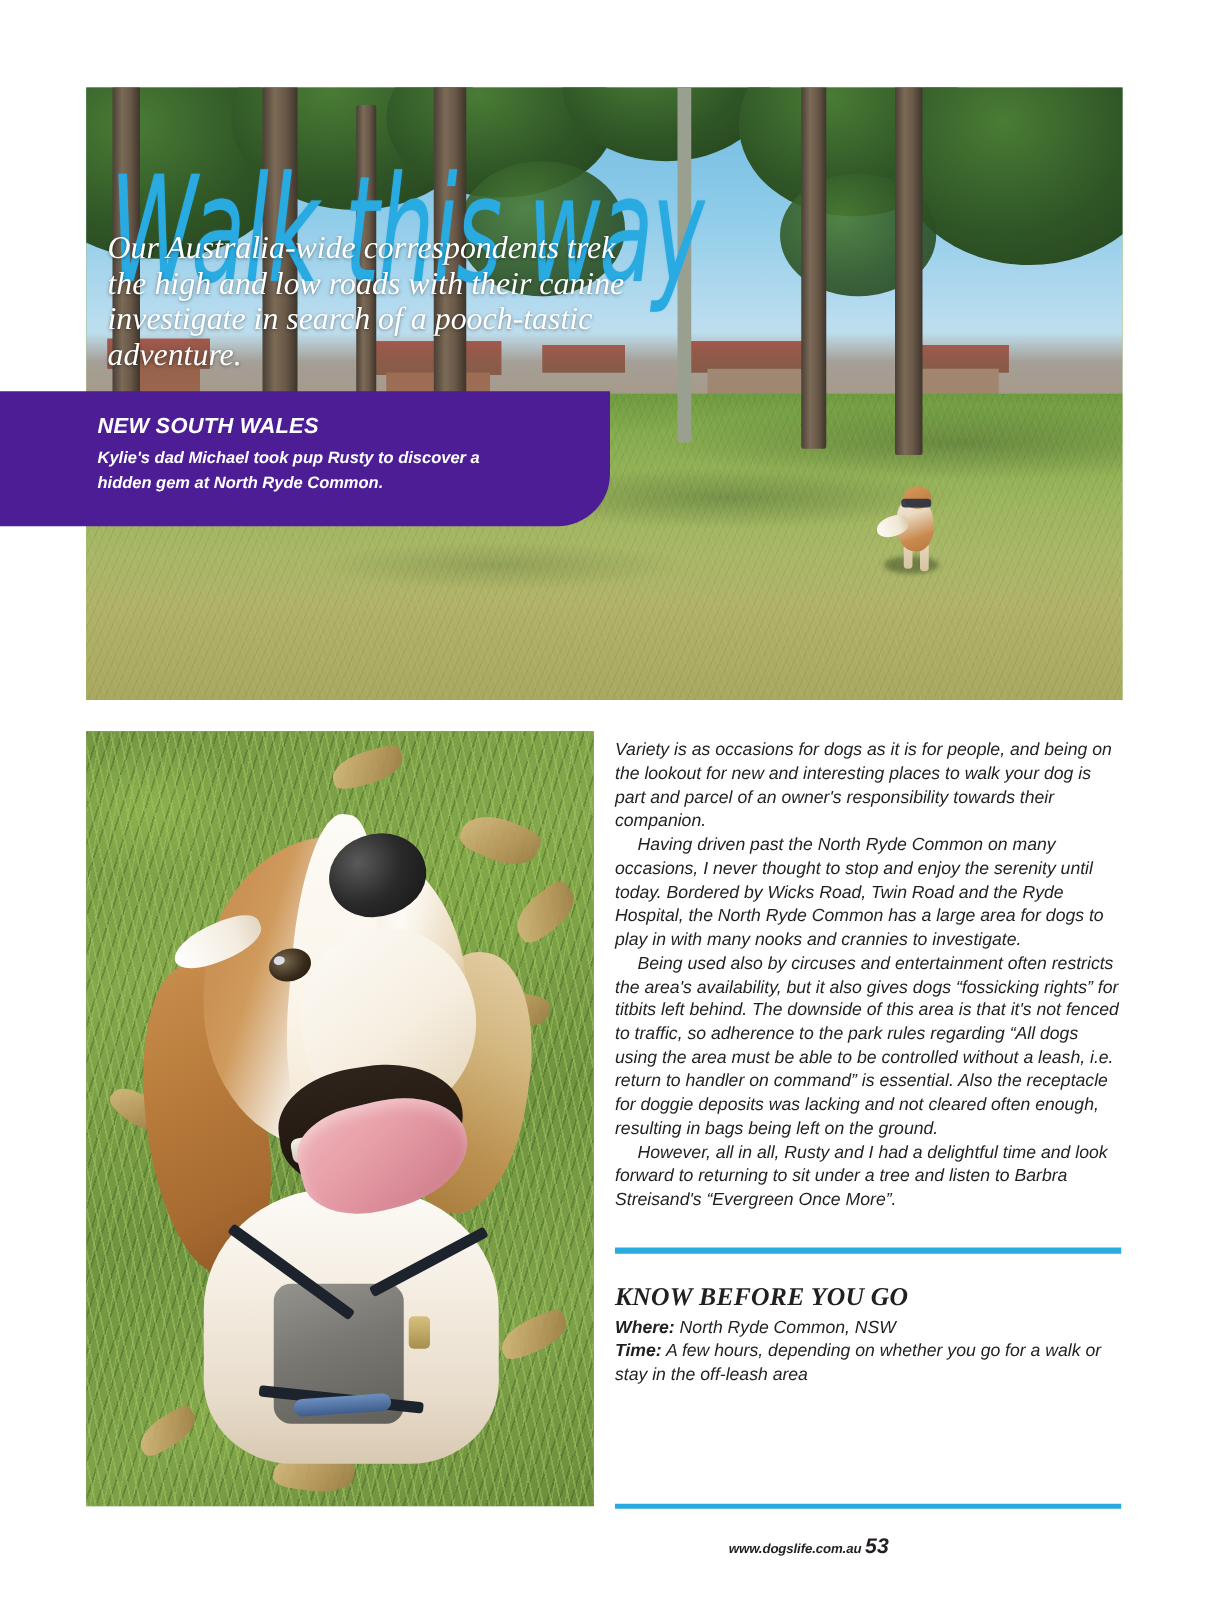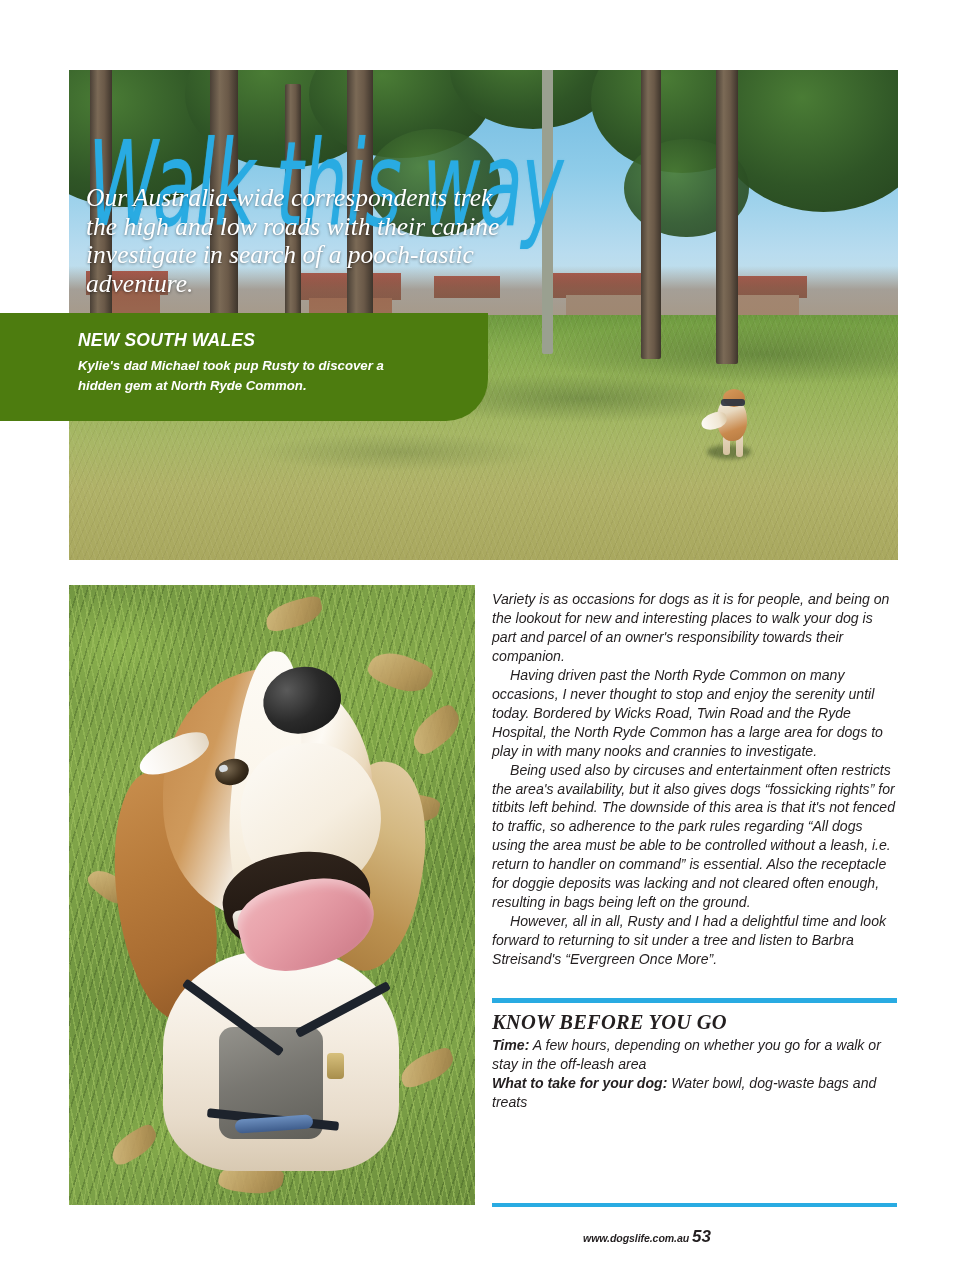--- a/index.html
+++ b/index.html
@@ -202,21 +202,21 @@
     text-shadow: 0 1px 3px rgba(0,0,0,0.45);
   }
 
   
   .callout {
     position: absolute;
     left: 0px;
     top: 313px;
     width: 488px;
     height: 108px;
-    background: #4d7c0f;
+    background: #4c1d95;
     border-radius: 0 0 42px 0;
   }
   .callout-state {
     position: absolute;
     left: 78px;
     top: 17px;
     color: #ffffff;
     font-size: 17.5px;
     font-weight: bold;
     letter-spacing: 0.2px;
@@ -431,21 +431,21 @@
     left: 492px;
     top: 998px;
     width: 405px;
   }
   .rule-blue {
     width: 100%;
     height: 5px;
     background: #29abe2;
   }
   .kbyg-title {
-    margin-top: 8px;
+    margin-top: 24px;
     font-family: "Liberation Serif", serif;
     font-weight: bold;
     font-size: 20.5px;
     color: #231f20;
     letter-spacing: 0.2px;
   }
   .kbyg-list {
     margin-top: 2px;
   }
   .kbyg-item {
@@ -585,24 +585,24 @@
     <p>Having driven past the North Ryde Common on many occasions, I never thought to stop and enjoy the serenity until today. Bordered by Wicks Road, Twin Road and the Ryde Hospital, the North Ryde Common has a large area for dogs to play in with many nooks and crannies to investigate.</p>
     <p>Being used also by circuses and entertainment often restricts the area's availability, but it also gives dogs “fossicking rights” for titbits left behind. The downside of this area is that it's not fenced to traffic, so adherence to the park rules regarding “All dogs using the area must be able to be controlled without a leash, i.e. return to handler on command” is essential. Also the receptacle for doggie deposits was lacking and not cleared often enough, resulting in bags being left on the ground.</p>
     <p>However, all in all, Rusty and I had a delightful time and look forward to returning to sit under a tree and listen to Barbra Streisand's “Evergreen Once More”.</p>
   </div>
 
   <div class="kbyg">
     <div class="rule-blue"></div>
     <div class="kbyg-title">KNOW BEFORE YOU GO</div>
     <div class="kbyg-list">
       <div class="kbyg-item">
-        <span class="lbl">Time:</span><span> A few hours, depending on whether you go for a walk or stay in the off-leash area</span>
+        <span class="lbl">Where:</span><span> North Ryde Common, NSW</span>
       </div>
       <div class="kbyg-item">
-        <span class="lbl">What to take for your dog:</span><span> Water bowl, dog-waste bags and treats</span>
+        <span class="lbl">Time:</span><span> A few hours, depending on whether you go for a walk or stay in the off-leash area</span>
       </div>
     </div>
   </div>
 
   <div class="footer-rule"></div>
 
   <div class="footer">
     <span class="footer-url">www.dogslife.com.au</span><span class="footer-page">53</span>
   </div>
 

